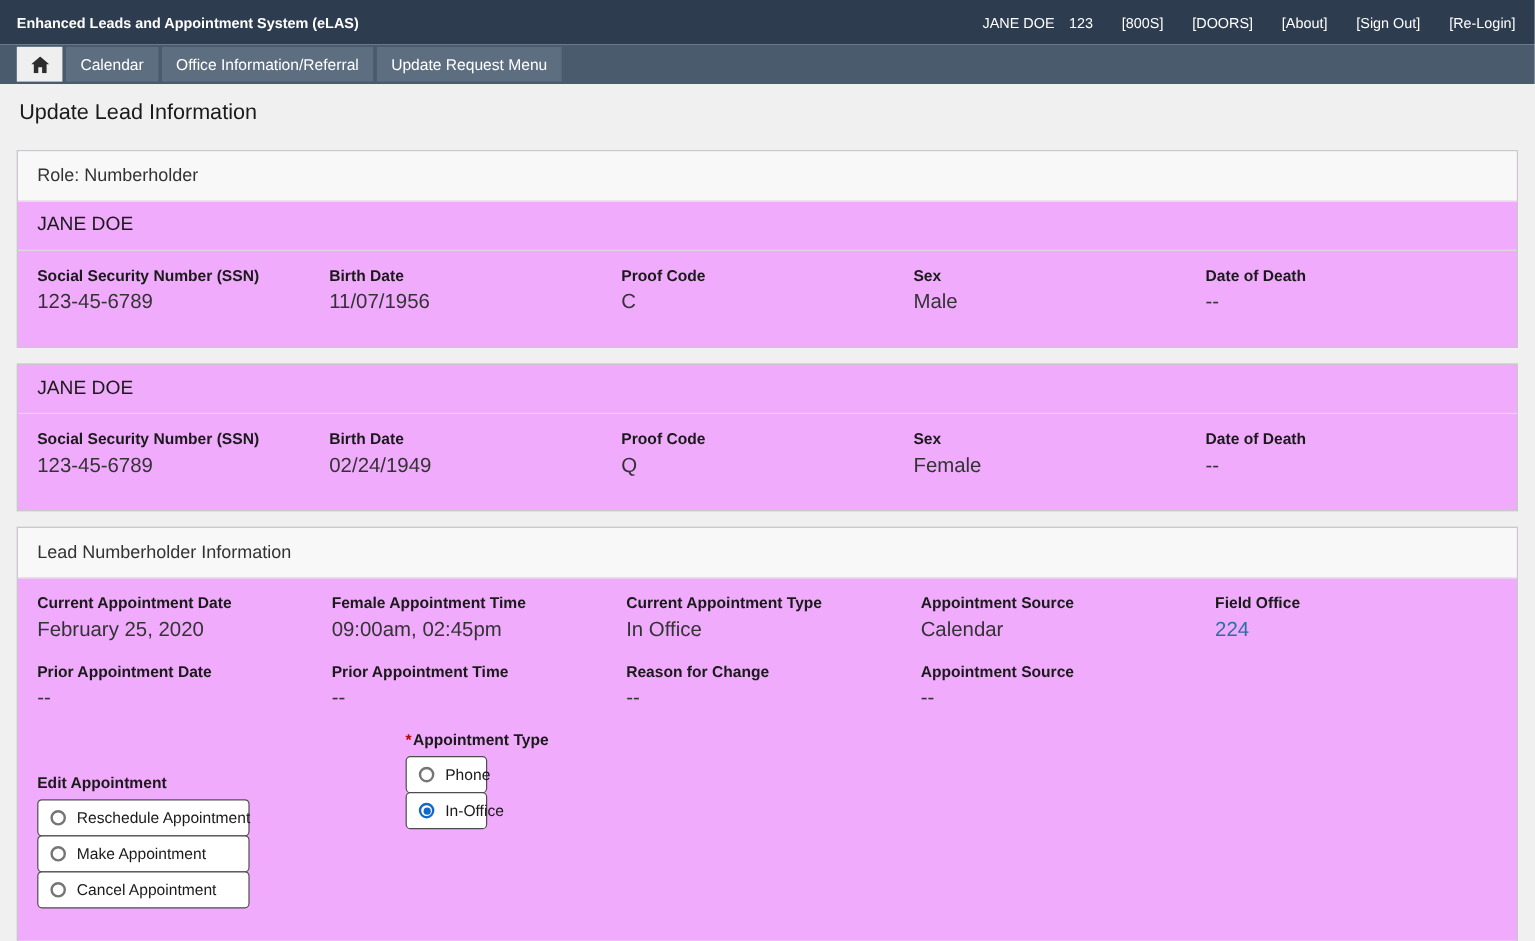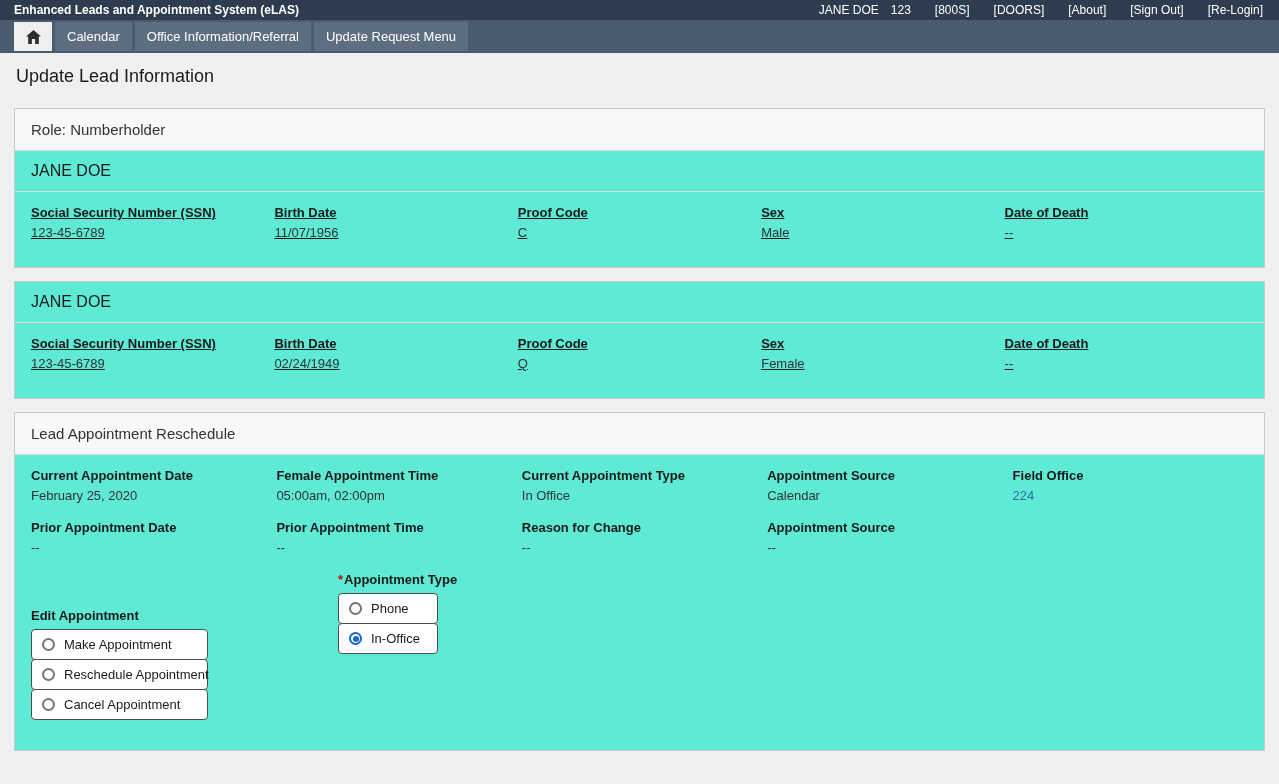--- a/index.html
+++ b/index.html
@@ -6,21 +6,21 @@
   html, body { width: 1279px; height: 784px; }
   body {
     font-family: "Liberation Sans", sans-serif;
     background: #f0f0f0;
     color: #1a1a1a;
     overflow: hidden;
   }
 
   
   .topbar {
-    height: 20px;
+    height: 37px;
     background: #2d3c4e;
     color: #ffffff;
     display: flex;
     align-items: center;
     justify-content: space-between;
     padding: 0 16px 0 14px;
     font-size: 12px;
   }
   .topbar .app-title { font-weight: bold; }
   .topbar-right { display: flex; align-items: center; gap: 24px; }
@@ -60,45 +60,44 @@
   
   .content { padding: 0 14px 20px 14px; }
   .page-title {
     font-size: 18px;
     font-weight: 400;
     color: #1a1a1a;
     padding: 13px 2px 21px 2px;
   }
 
   .panel {
-    background: #5eead4;
+    background: #f0abfc;
     border: 1px solid #c9c9c9;
     margin-bottom: 13px;
   }
   .panel-header {
     background: #f8f8f8;
     border-bottom: 1px solid #dcdcdc;
     padding: 12px 16px;
     font-size: 15px;
     color: #333333;
   }
   .name-row {
     padding: 11px 16px;
     font-size: 16px;
     border-bottom: 1px solid #dcdcdc;
     color: #1a1a1a;
   }
   .fields-grid {
     display: grid;
     grid-template-columns: repeat(5, 1fr);
     padding: 13px 16px 27px 16px;
-    text-decoration: underline;
   }
   .field .f-label { font-size: 13px; font-weight: bold; color: #1a1a1a; }
-  .field .f-value { font-size: 13px; color: #333333; margin-top: 5px; }
+  .field .f-value { font-size: 17px; color: #333333; margin-top: 5px; }
   .field .f-value.link { color: #2e6da4; cursor: pointer; }
 
   
   .appt-body { padding: 13px 16px 30px 16px; }
   .appt-row {
     display: grid;
     grid-template-columns: repeat(5, 1fr);
     column-gap: 10px;
     margin-bottom: 17px;
   }
@@ -113,21 +112,21 @@
     border: 1px solid #4d4d4d;
     border-radius: 4px;
     display: flex;
     align-items: center;
     gap: 9px;
     padding: 0 10px;
     background: #ffffff;
     cursor: pointer;
   }
   .radio-box + .radio-box { margin-top: -1px; }
-  .radio-group-2 .radio-box { width: 100px; }
+  .radio-group-2 .radio-box { width: 68px; }
   .radio-circle {
     width: 13px; height: 13px;
     border: 2px solid #757575;
     border-radius: 50%;
     flex: 0 0 13px;
     display: flex; align-items: center; justify-content: center;
     background: #ffffff;
   }
   .radio-circle.checked { border-color: #1568c8; }
   .radio-circle.checked::after {
@@ -219,31 +218,31 @@
         <div class="f-value">Female</div>
       </div>
       <div class="field">
         <div class="f-label">Date of Death</div>
         <div class="f-value">--</div>
       </div>
     </div>
   </div>
 
   <div class="panel">
-    <div class="panel-header">Lead Appointment Reschedule</div>
+    <div class="panel-header">Lead Numberholder Information</div>
     <div class="appt-body">
 
       <div class="appt-row">
         <div class="field">
           <div class="f-label">Current Appointment Date</div>
           <div class="f-value">February 25, 2020</div>
         </div>
         <div class="field">
           <div class="f-label">Female Appointment Time</div>
-          <div class="f-value">05:00am, 02:00pm</div>
+          <div class="f-value">09:00am, 02:45pm</div>
         </div>
         <div class="field">
           <div class="f-label">Current Appointment Type</div>
           <div class="f-value">In Office</div>
         </div>
         <div class="field">
           <div class="f-label">Appointment Source</div>
           <div class="f-value">Calendar</div>
         </div>
         <div class="field">
@@ -269,25 +268,25 @@
           <div class="f-label">Appointment Source</div>
           <div class="f-value">--</div>
         </div>
       </div>
 
       <div class="radio-area">
         <div class="radio-group-1">
           <div class="group-label">Edit Appointment</div>
           <div class="radio-box">
             <span class="radio-circle"></span>
+            <span class="radio-label">Reschedule Appointment</span>
+          </div>
+          <div class="radio-box">
+            <span class="radio-circle"></span>
             <span class="radio-label">Make Appointment</span>
-          </div>
-          <div class="radio-box">
-            <span class="radio-circle"></span>
-            <span class="radio-label">Reschedule Appointment</span>
           </div>
           <div class="radio-box">
             <span class="radio-circle"></span>
             <span class="radio-label">Cancel Appointment</span>
           </div>
         </div>
         <div class="radio-group-2">
           <div class="group-label">
             <span class="required-star">*</span><span>Appointment Type</span>
           </div>

